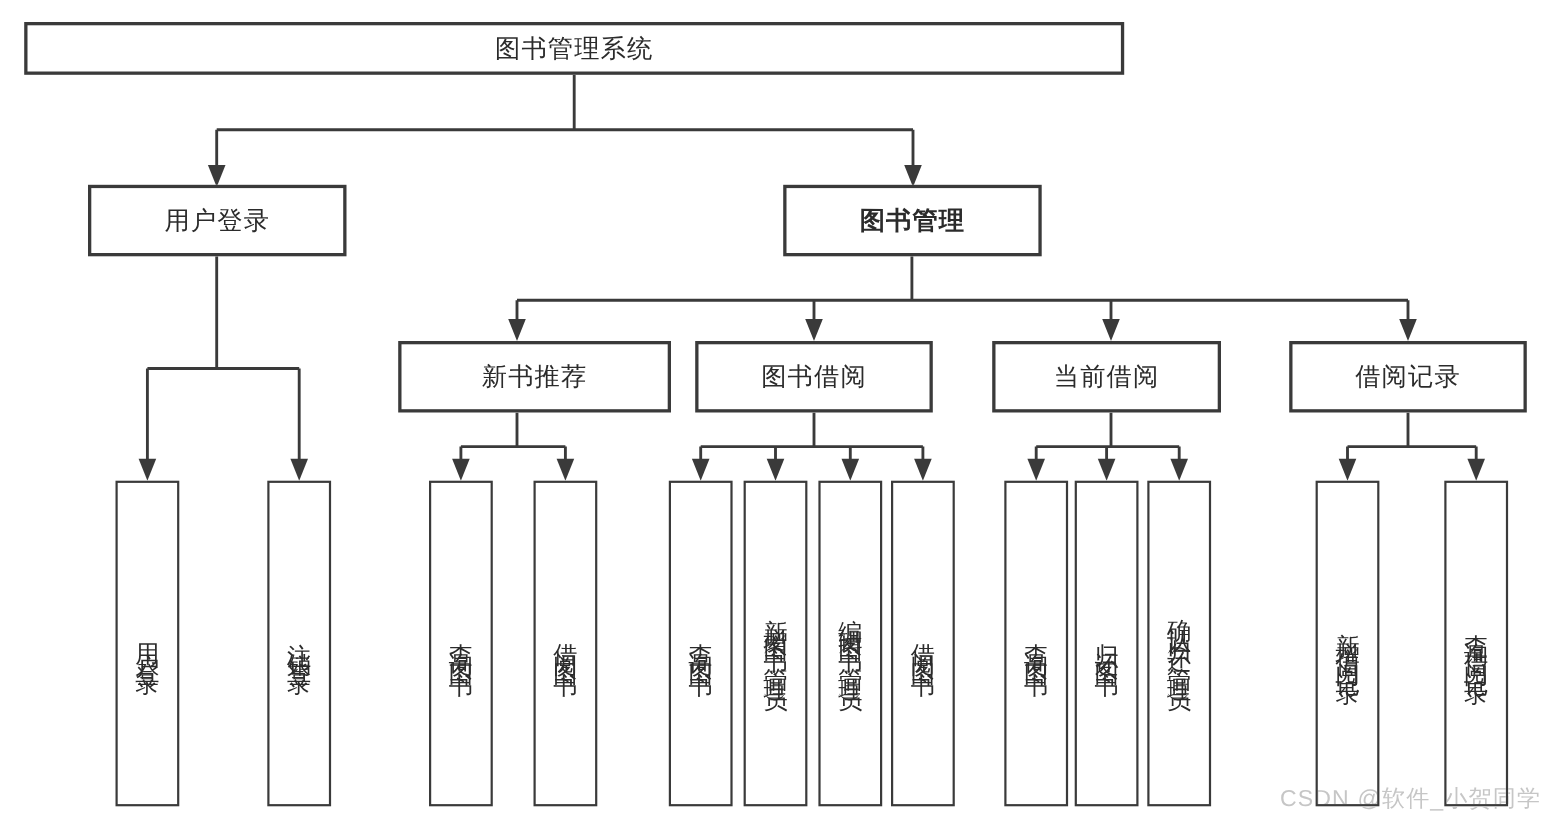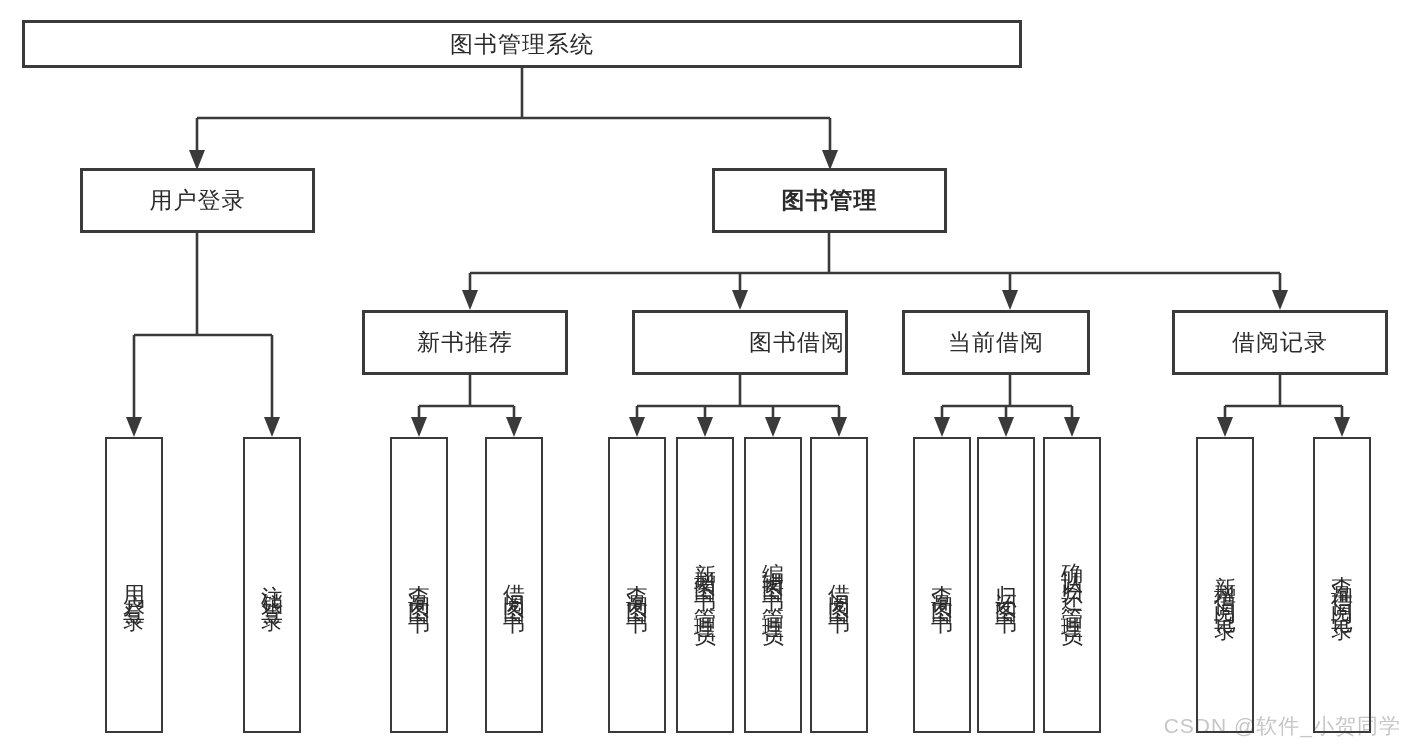--- a/index.html
+++ b/index.html
@@ -128,27 +128,27 @@
     <span class="hlabel">图书管理系统</span>
   </div>
 
   <div class="node" style="left:80px; top:168px; width:235px; height:65px;">
     <span class="hlabel">用户登录</span>
   </div>
   <div class="node" style="left:712px; top:168px; width:235px; height:65px;font-weight:bold;">
     <span class="hlabel">图书管理</span>
   </div>
 
-  <div class="node" style="left:362px; top:310px; width:206px; height:65px;">
+  <div class="node" style="left:362px; top:310px; width:248px; height:65px;">
     <span class="hlabel">新书推荐</span>
   </div>
-  <div class="node" style="left:632px; top:310px; width:216px; height:65px;justify-content:flex-end;">
+  <div class="node" style="left:632px; top:310px; width:216px; height:65px;">
     <span class="hlabel">图书借阅</span>
   </div>
-  <div class="node" style="left:902px; top:310px; width:188px; height:65px;">
+  <div class="node" style="left:902px; top:310px; width:208px; height:65px;">
     <span class="hlabel">当前借阅</span>
   </div>
   <div class="node" style="left:1172px; top:310px; width:216px; height:65px;">
     <span class="hlabel">借阅记录</span>
   </div>
 
   <div class="node leaf" style="left:105px;">
     <span class="vlabel">用户登录</span>
   </div>
   <div class="node leaf" style="left:243px;">

